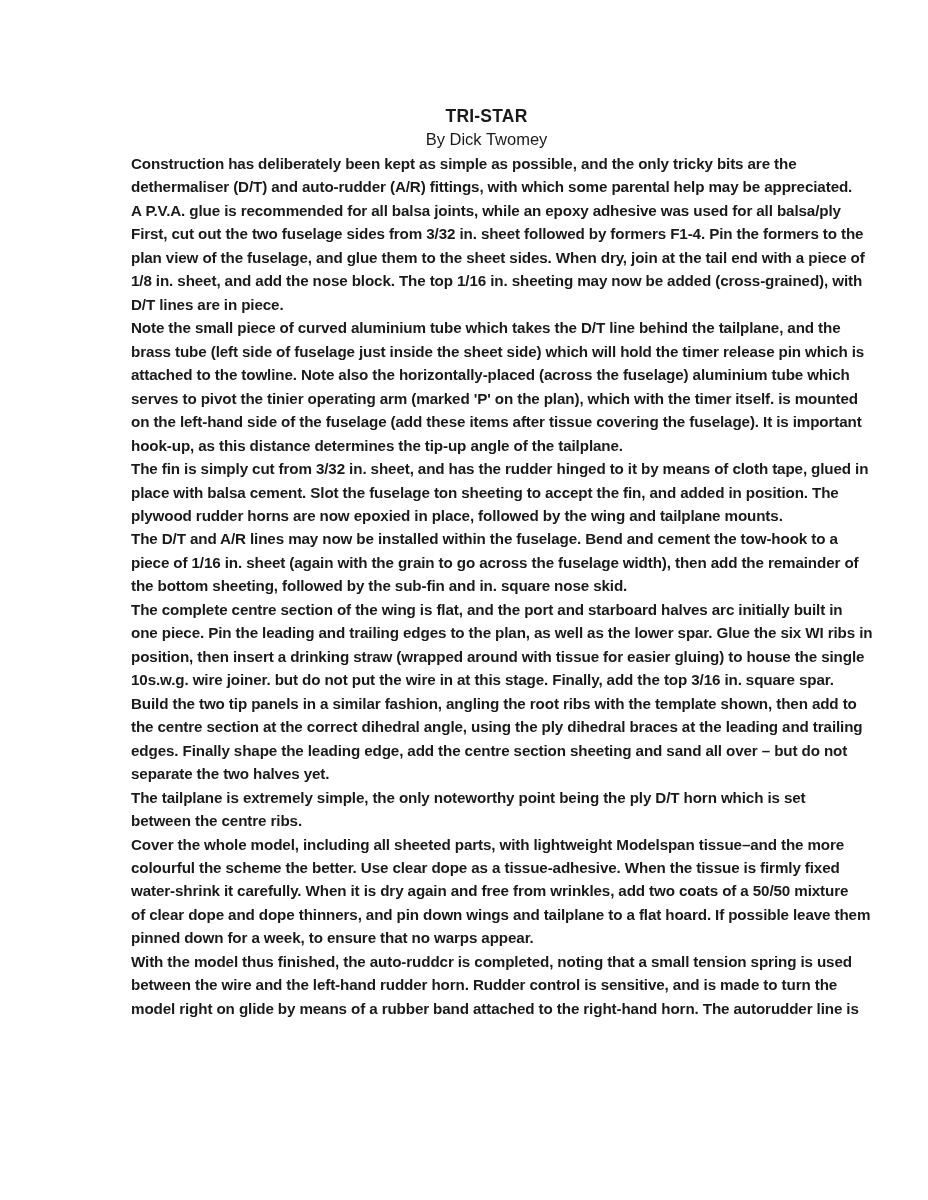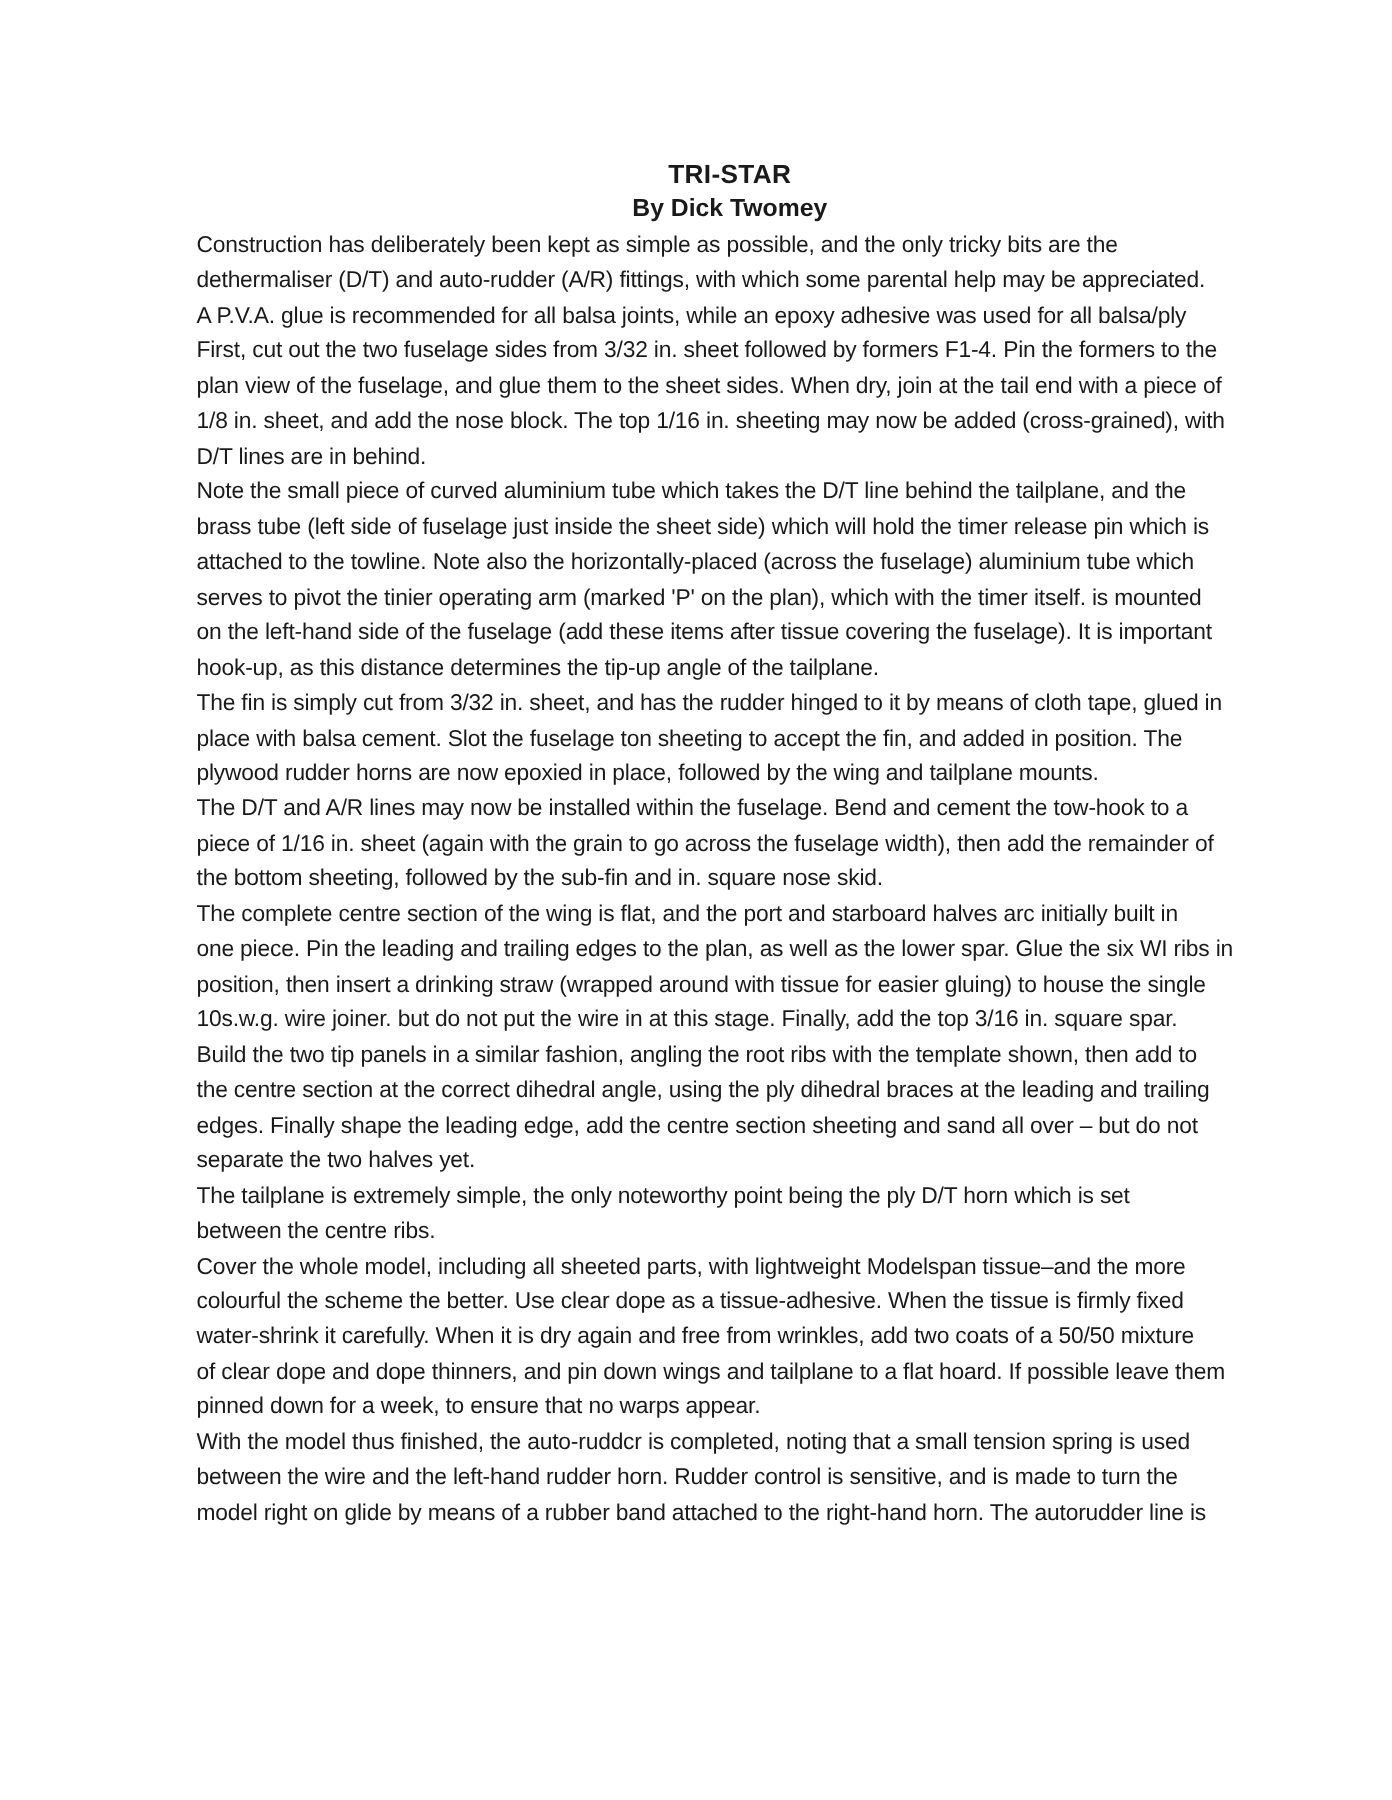--- a/index.html
+++ b/index.html
@@ -33,51 +33,52 @@
   }
   .title {
     font-size: 17.5px;
     font-weight: 700;
     text-align: center;
     line-height: 23.47px;
     letter-spacing: 0.2px;
   }
   .byline {
     font-size: 16.5px;
-    font-weight: 700;
+    font-weight: 400;
     text-align: center;
     line-height: 23.47px;
   }
   .doc-body .line {
     font-size: 15.2px;
     letter-spacing: -0.12px;
   }
   .paragraph {
     margin: 0;
     padding: 0;
+    font-weight: bold;
   }
 </style>
 </head>
 <body>
 
 <div class="page" style="--text-color: #1a1a1a; --page-bg: #ffffff;">
   <div class="content">
     <div class="title">TRI-STAR</div>
     <div class="byline">By Dick Twomey</div>
     <div class="doc-body" id="doc-body">
         <div class="paragraph">
           <div class="line">Construction has deliberately been kept as simple as possible, and the only tricky bits are the</div>
           <div class="line">dethermaliser (D/T) and auto-rudder (A/R) fittings, with which some parental help may be appreciated.</div>
           <div class="line">A P.V.A. glue is recommended for all balsa joints, while an epoxy adhesive was used for all balsa/ply</div>
         </div>
         <div class="paragraph">
           <div class="line">First, cut out the two fuselage sides from 3/32 in. sheet followed by formers F1-4. Pin the formers to the</div>
           <div class="line">plan view of the fuselage, and glue them to the sheet sides. When dry, join at the tail end with a piece of</div>
           <div class="line">1/8 in. sheet, and add the nose block. The top 1/16 in. sheeting may now be added (cross-grained), with</div>
-          <div class="line">D/T lines are in behind.</div>
+          <div class="line">D/T lines are in piece.</div>
         </div>
         <div class="paragraph">
           <div class="line">Note the small piece of curved aluminium tube which takes the D/T line behind the tailplane, and the</div>
           <div class="line">brass tube (left side of fuselage just inside the sheet side) which will hold the timer release pin which is</div>
           <div class="line">attached to the towline. Note also the horizontally-placed (across the fuselage) aluminium tube which</div>
           <div class="line">serves to pivot the tinier operating arm (marked 'P' on the plan), which with the timer itself. is mounted</div>
           <div class="line">on the left-hand side of the fuselage (add these items after tissue covering the fuselage). It is important</div>
           <div class="line">hook-up, as this distance determines the tip-up angle of the tailplane.</div>
         </div>
         <div class="paragraph">

